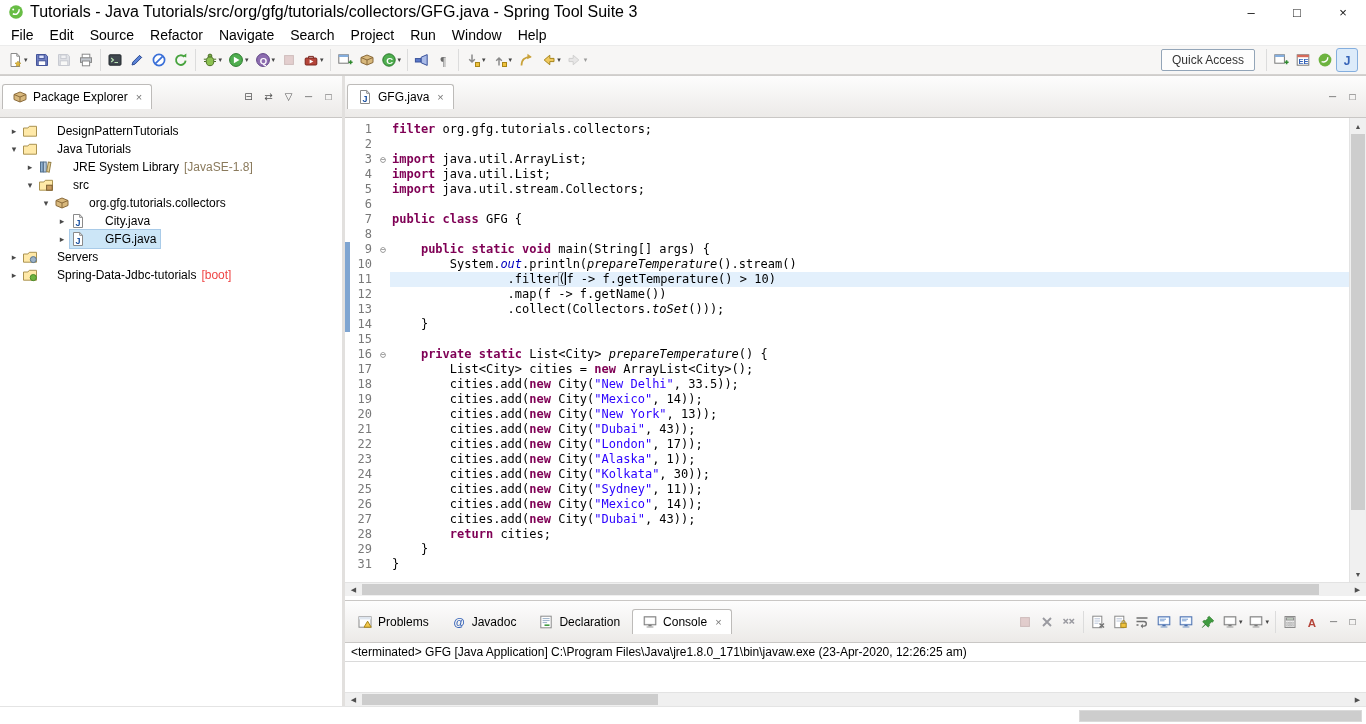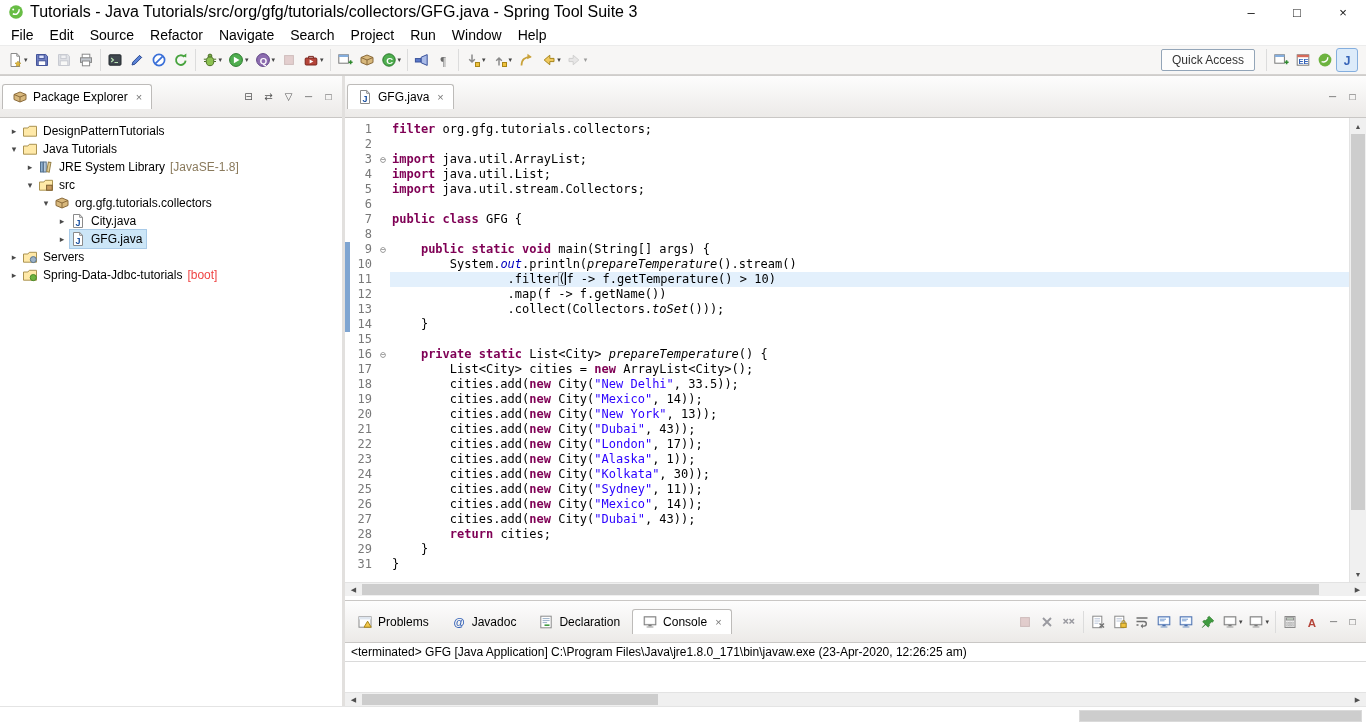--- a/index.html
+++ b/index.html
@@ -43,21 +43,21 @@
   .tclose{color:#777;font-size:11px;margin-left:3px}
   .view-actions{margin-left:auto;display:flex;align-items:center;gap:1px;padding-right:4px}
   .va-btn{width:19px;height:19px;display:flex;align-items:center;justify-content:center;color:#555;font-size:10px}
 
   
   .tree{flex:1;padding-top:4px;overflow:hidden;font-size:12px}
   .trow{height:18px;display:flex;align-items:center;white-space:nowrap}
   .texp{width:16px;text-align:center;color:#4a4a4a;font-size:9px;flex:none}
   .selwrap{display:flex;align-items:center;height:18px;padding-right:4px}
   .selwrap.sel{background:#cce6f7;outline:1px solid #a9cbe8}
-  .tlabel{margin-left:5px}
+  .tlabel{margin-left:19px}
   .tsuffix{margin-left:5px}
 
   
   .editor{height:520px;display:flex;flex-direction:column;background:#fff;flex:none}
   .editor-body{flex:1;display:flex;min-height:0}
   .code-scroll{flex:1;overflow:hidden;padding-top:4px;min-width:0}
   .cl{display:flex;height:15px;font-family:"DejaVu Sans Mono","Liberation Mono",monospace;font-size:12px;line-height:15px;white-space:pre}
   .rng{width:5px;flex:none}
   .rng.on{background:#7fa5d1}
   .ln{width:26px;flex:none;text-align:right;color:#787878;padding-right:4px}

